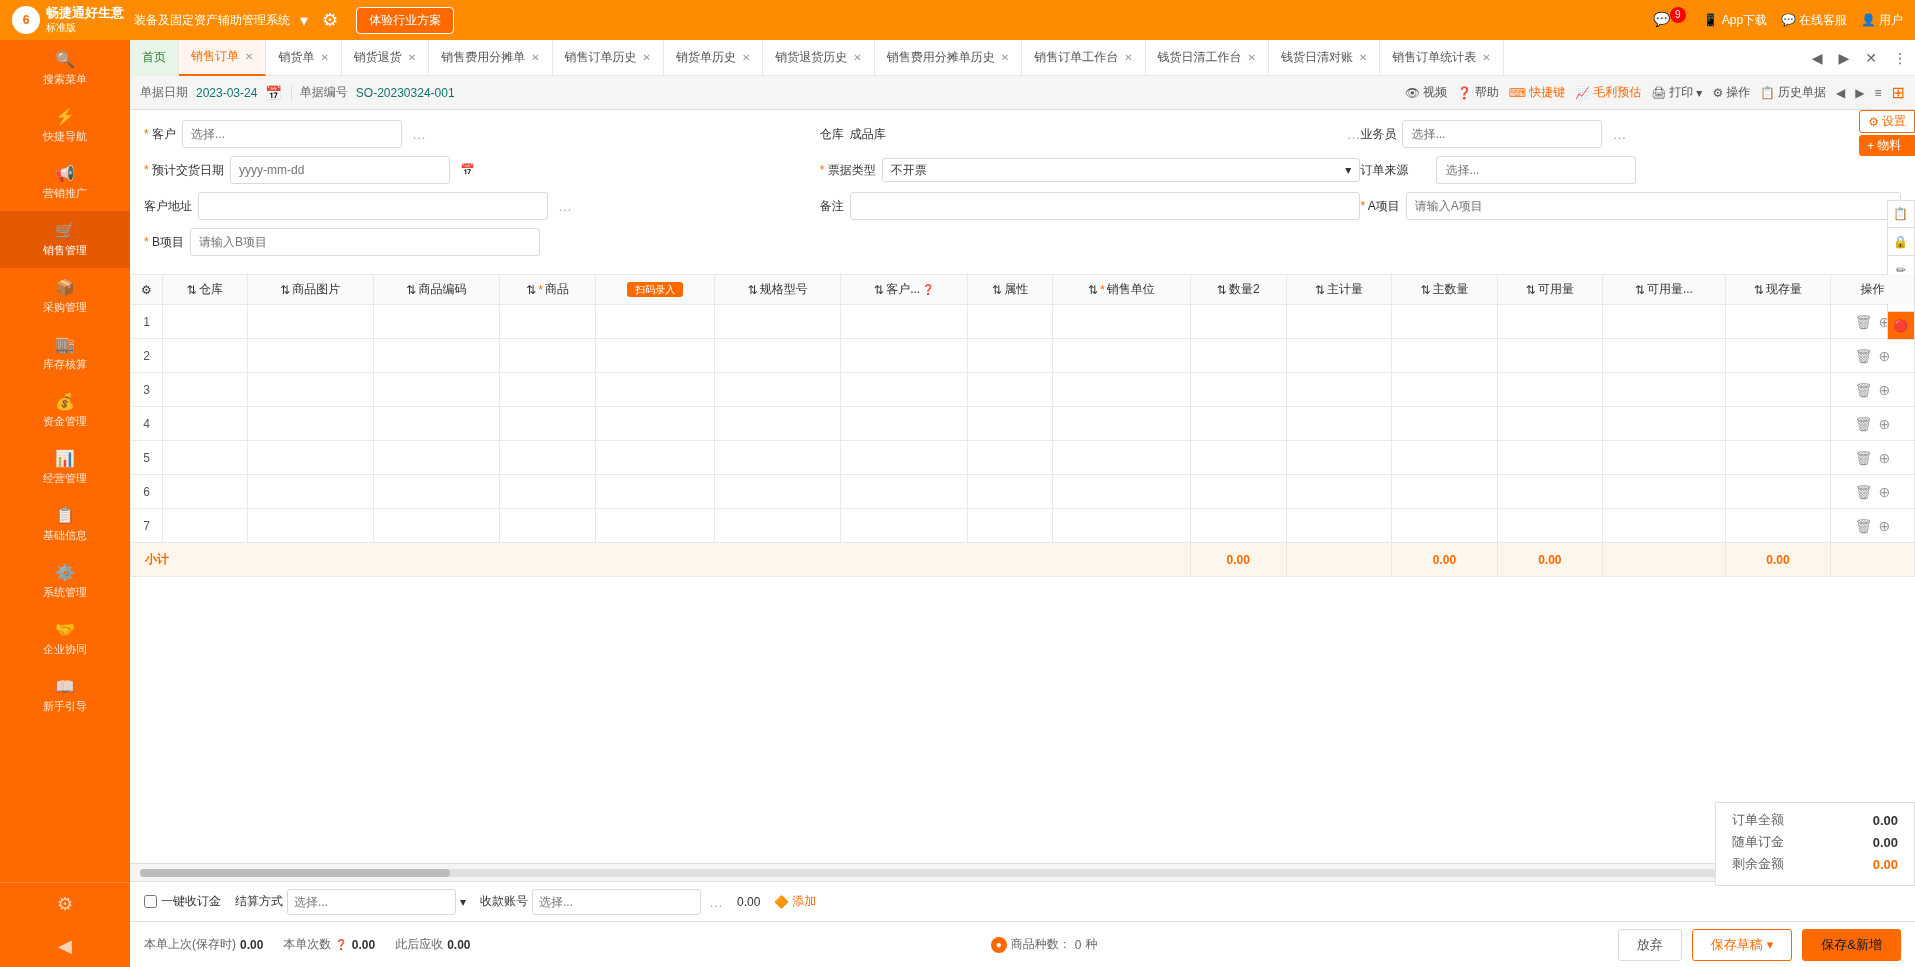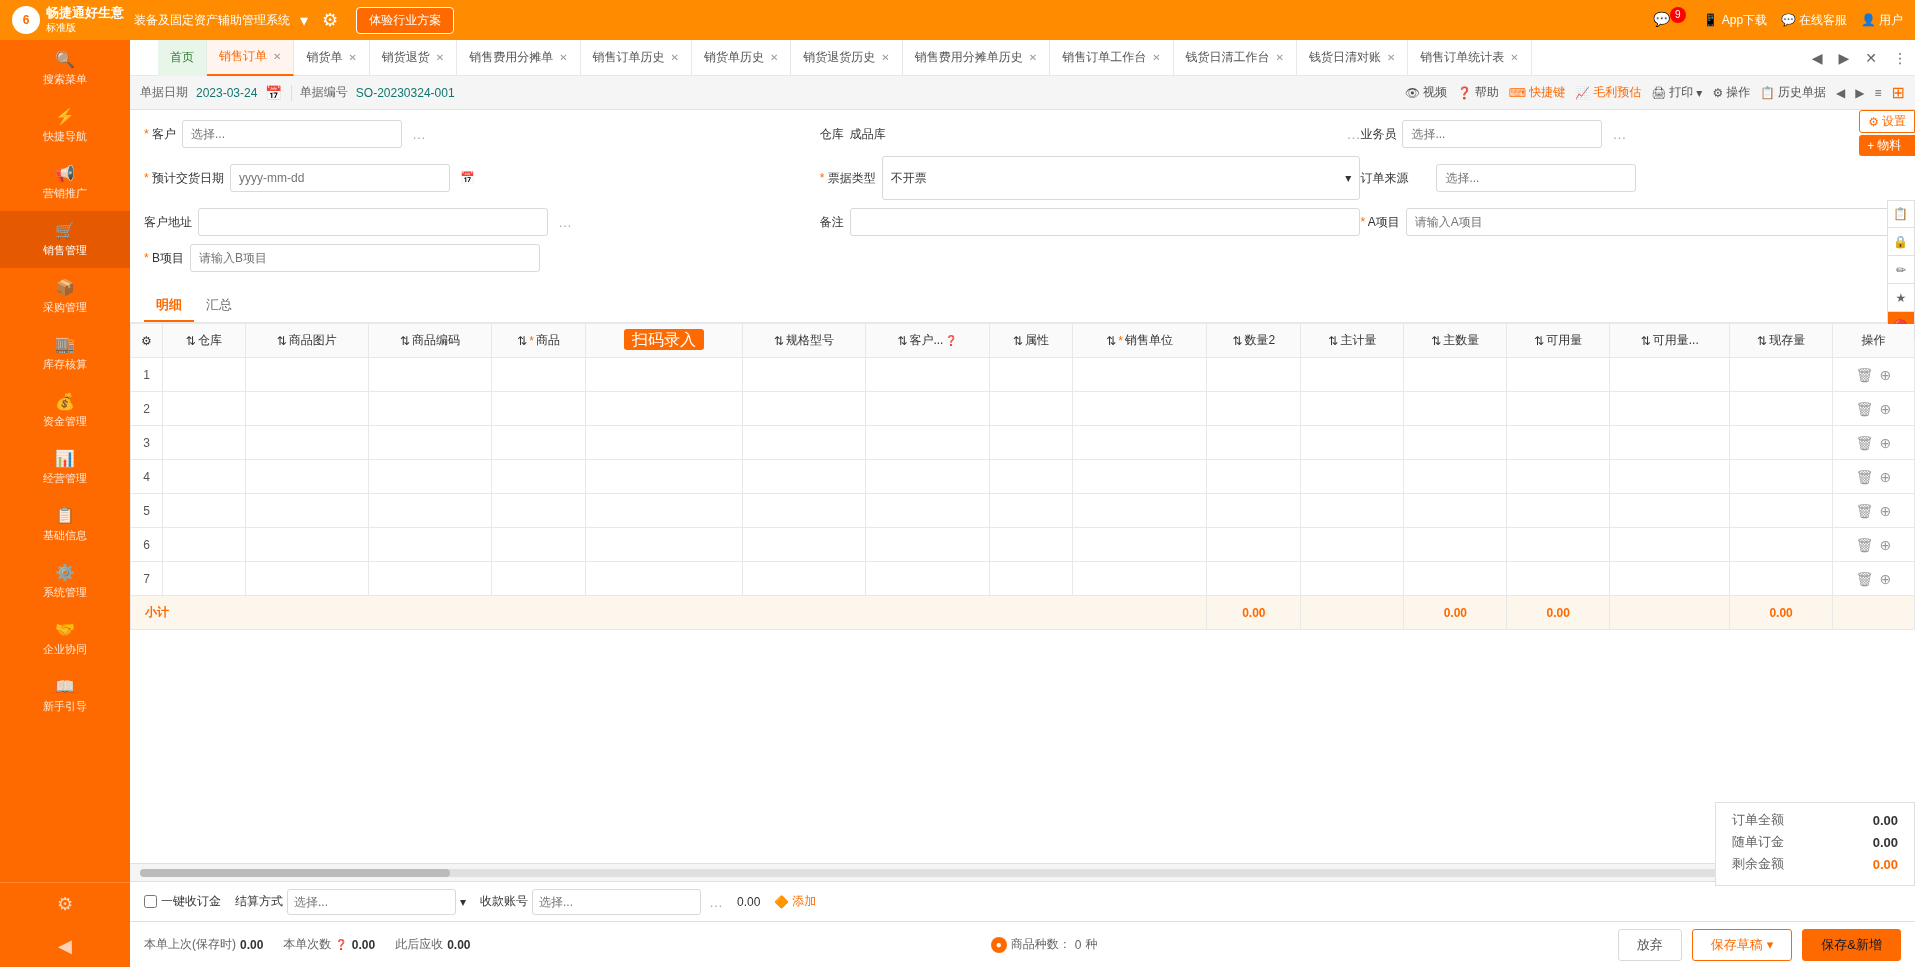--- a/index.html
+++ b/index.html
@@ -45,35 +45,35 @@
     .toolbar-action-btn { cursor: pointer; display: flex; align-items: center; gap: 3px; color: #555; }
 
     
     .form-area { padding: 10px 14px; flex-shrink: 0; }
     .form-row { display: flex; align-items: center; margin-bottom: 8px; gap: 0; }
     .form-field { display: flex; align-items: center; gap: 6px; flex: 1; min-width: 0; }
     .form-label { color: #333; font-size: 12px; white-space: nowrap; flex-shrink: 0; }
     .required-star { color: #ff6a00; }
     .form-input { height: 28px; border: 1px solid #d9d9d9; border-radius: 3px; padding: 0 8px; font-size: 12px; color: #333; background: #fff; flex: 1; min-width: 0; }
     .form-input.placeholder { color: #bbb; }
-    .form-select { height: 44px; border: 1px solid #d9d9d9; border-radius: 3px; padding: 0 8px; font-size: 12px; color: #333; background: #fff; display: flex; align-items: center; justify-content: space-between; cursor: pointer; }
+    .form-select { height: 24px; border: 1px solid #d9d9d9; border-radius: 3px; padding: 0 8px; font-size: 12px; color: #333; background: #fff; display: flex; align-items: center; justify-content: space-between; cursor: pointer; }
     .dots-btn { color: #aaa; cursor: pointer; font-size: 14px; margin-left: 4px; }
 
     
     .detail-tabs { display: flex; align-items: center; padding: 0 14px; border-bottom: 1px solid #e8e8e8; flex-shrink: 0; }
     .detail-tab { padding: 6px 12px; font-size: 13px; cursor: pointer; color: #666; border-bottom: 2px solid transparent; }
     .detail-tab.active { color: #ff6a00; border-bottom: 2px solid #ff6a00; font-weight: bold; }
 
     
     .table-container { flex: 1; overflow: auto; position: relative; }
     .data-table { width: 100%; border-collapse: collapse; font-size: 12px; }
     .data-table th { background: #fafafa; border: 1px solid #e8e8e8; padding: 6px 6px; text-align: center; font-weight: normal; color: #333; white-space: nowrap; position: sticky; top: 0; z-index: 2; }
     .data-table td { border: 1px solid #e8e8e8; padding: 4px 6px; text-align: center; color: #555; height: 34px; }
     .th-required { color: #ff6a00; }
-    .scan-btn { background: #ff6a00; color: #fff; padding: 2px 8px; border-radius: 3px; font-size: 16px; cursor: pointer; white-space: nowrap; }
+    .scan-btn { background: #ff6a00; color: #fff; padding: 2px 8px; border-radius: 3px; font-size: 10px; cursor: pointer; white-space: nowrap; }
     .row-num { color: #999; }
     .col-ops { display: flex; align-items: center; gap: 6px; justify-content: center; }
     .op-icon { color: #999; cursor: pointer; font-size: 14px; }
     .subtotal-row td { background: #fdf6ec; font-weight: bold; color: #ff6a00; }
     .subtotal-label { color: #ff6a00; font-weight: bold; }
     .th-sort { display: inline-flex; align-items: center; gap: 2px; }
 
     
     .table-footer { height: 18px; background: #f5f5f5; border-top: 1px solid #e0e0e0; display: flex; align-items: center; padding: 0 10px; }
     .scrollbar-track { flex: 1; height: 8px; background: #e0e0e0; border-radius: 4px; }
@@ -186,21 +186,21 @@
         </div>
       <div class="sidebar-bottom">
         <div class="sidebar-bottom-item">⚙</div>
         <div class="sidebar-bottom-item">◀</div>
       </div>
     </div>
 
     <div class="content-area">
 
       <div class="tab-bar">
-        <div id="tab-list" style="display:flex;flex:1;overflow:hidden;padding-left:28px;">
+        <div id="tab-list" style="display:flex;flex:1;overflow:hidden;">
             <div class="tab tab-home">
               <span>首页</span>
             </div>
             <div class="tab active">
               <span>销售订单</span>
               <span class="tab-close">✕</span>
             </div>
             <div class="tab">
               <span>销货单</span>
               <span class="tab-close">✕</span>
@@ -365,24 +365,20 @@
           </div>
 
           <div class="form-row">
             <div class="form-field">
               <span class="form-label"><span class="required-star">*</span> <span>B项目</span></span>
               <input class="form-input placeholder" style="max-width: 350px;" placeholder="请输入B项目">
             </div>
           </div>
         </div>
 
-        <div class="detail-tabs">
-          <div class="detail-tab active">明细</div>
-          <div class="detail-tab">汇总</div>
-        </div>
 
         <div class="table-container">
           <table class="data-table">
             <thead>
               <tr>
                 <th style="width:32px;">⚙</th>
                 <th><span class="th-sort">⇅ <span>仓库</span></span></th>
                 <th><span class="th-sort">⇅ <span>商品图片</span></span></th>
                 <th><span class="th-sort">⇅ <span>商品编码</span></span></th>
                 <th><span class="th-sort">⇅ <span class="th-required">*</span><span>商品</span></span></th>

